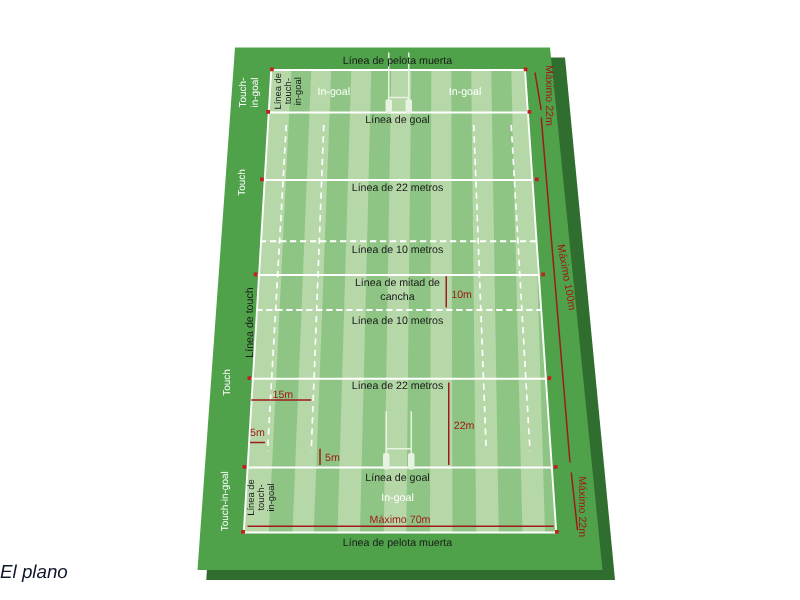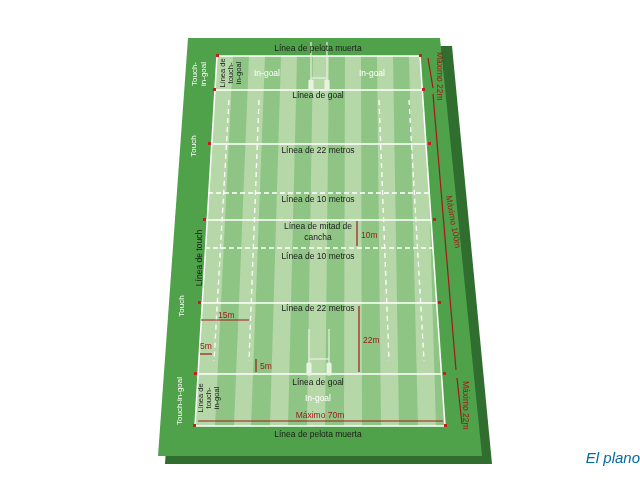--- a/index.html
+++ b/index.html
@@ -1,19 +1,19 @@
 <!DOCTYPE html>
 <html><head>
 <meta charset="utf-8">
 <style>
   html, body { margin:0; padding:0; background:#ffffff; }
   body { width:640px; height:480px; position:relative; overflow:hidden; font-family:"Liberation Sans", sans-serif; }
   #stage { position:absolute; left:0; top:0; width:640px; height:480px;margin-top:16px; }
   svg text { font-family:"Liberation Sans", sans-serif; }
-  .caption { position:absolute; left:0; width:640px; top:449px; text-align:right; font-style:italic; font-size:15px; color:#0369a1; }
+  .caption { position:absolute; left:0; width:640px; top:449px; text-align:left; font-style:italic; font-size:15px; color:#0f172a; }
 </style>
 </head>
 <body>
 
 <div id="stage">
 <svg width="640" height="480" viewBox="0 0 640 480" xmlns="http://www.w3.org/2000/svg">
   <defs>
     <clipPath id="fieldClip">
       <polygon points="217,40 420,40 445,410 195,410"></polygon>
     </clipPath>

